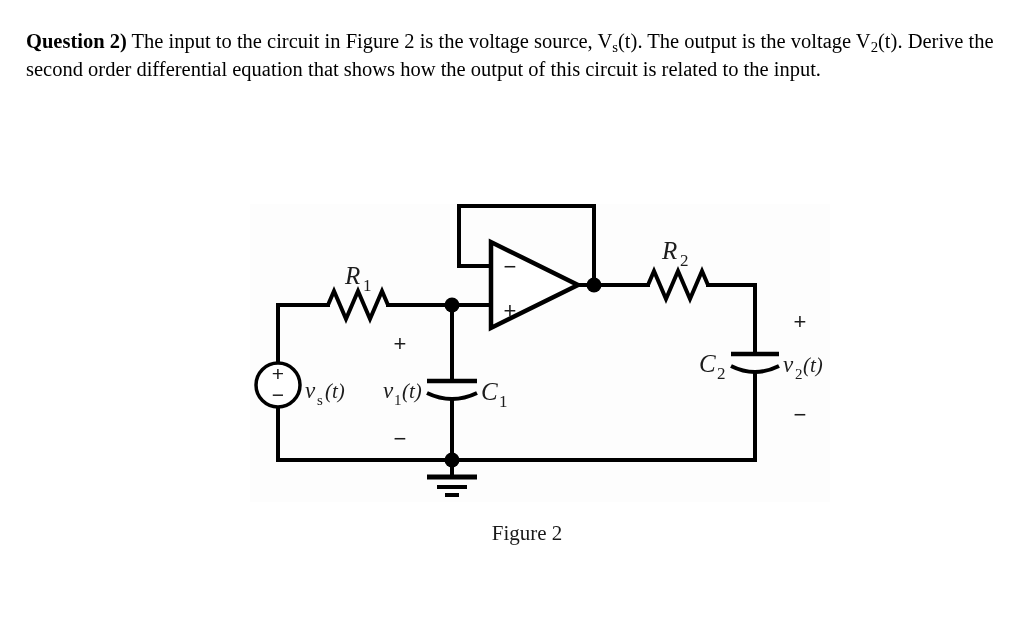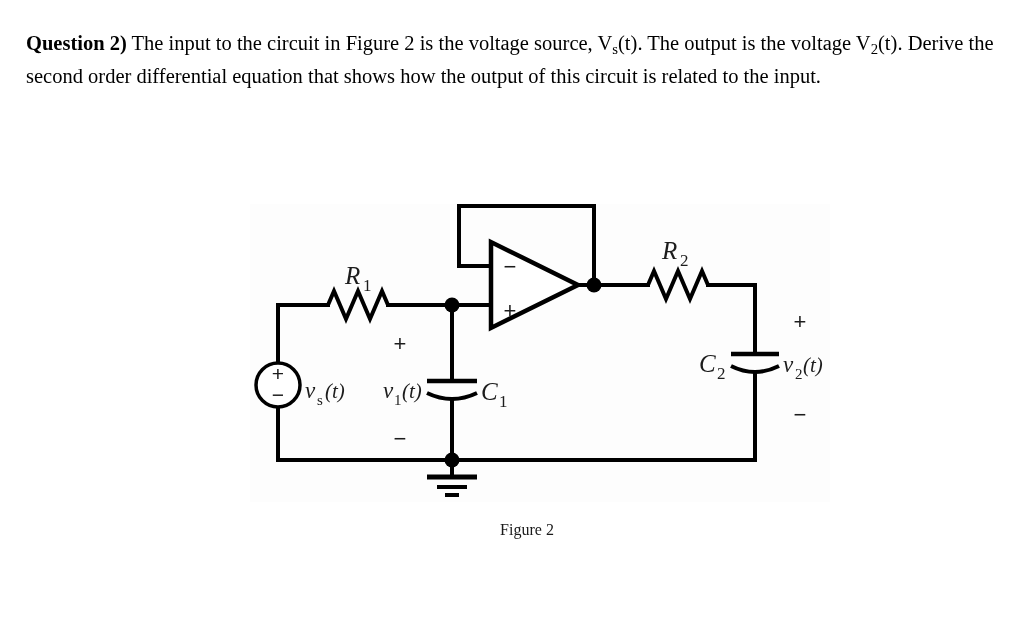--- a/index.html
+++ b/index.html
@@ -17,21 +17,21 @@
     color: #000000;
   }
 
   
   #question-block {
     position: absolute;
     left: 26px;
     top: 30px;
     width: 978px;
     font-size: 20.5px;
-    line-height: 27px;
+    line-height: 22px;
     color: #000000;
     text-align: left;
   }
   #question-block .q-label {
     font-weight: bold;
   }
   .sub {
     font-size: 0.72em;
     vertical-align: -0.28em;
     letter-spacing: 0;
@@ -60,21 +60,21 @@
     top: 0;
   }
 
   
   #figure-caption {
     position: absolute;
     left: 0;
     top: 521px;
     width: 1024px;
     text-align: center;
-    font-size: 16px;
+    font-size: 21px;
     font-family: "Liberation Serif", "DejaVu Serif", serif;
     color: #1a1a1a;
   }
   #figure-caption span { display: inline-block; margin-left: 30px; }
 
   
   .lbl {
     font-family: "Liberation Serif", "DejaVu Serif", serif;
     fill: #1c1c1c;
   }

